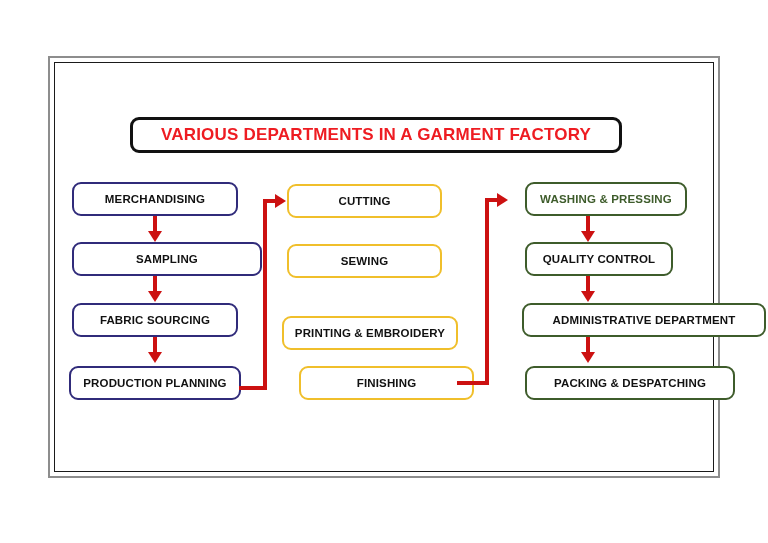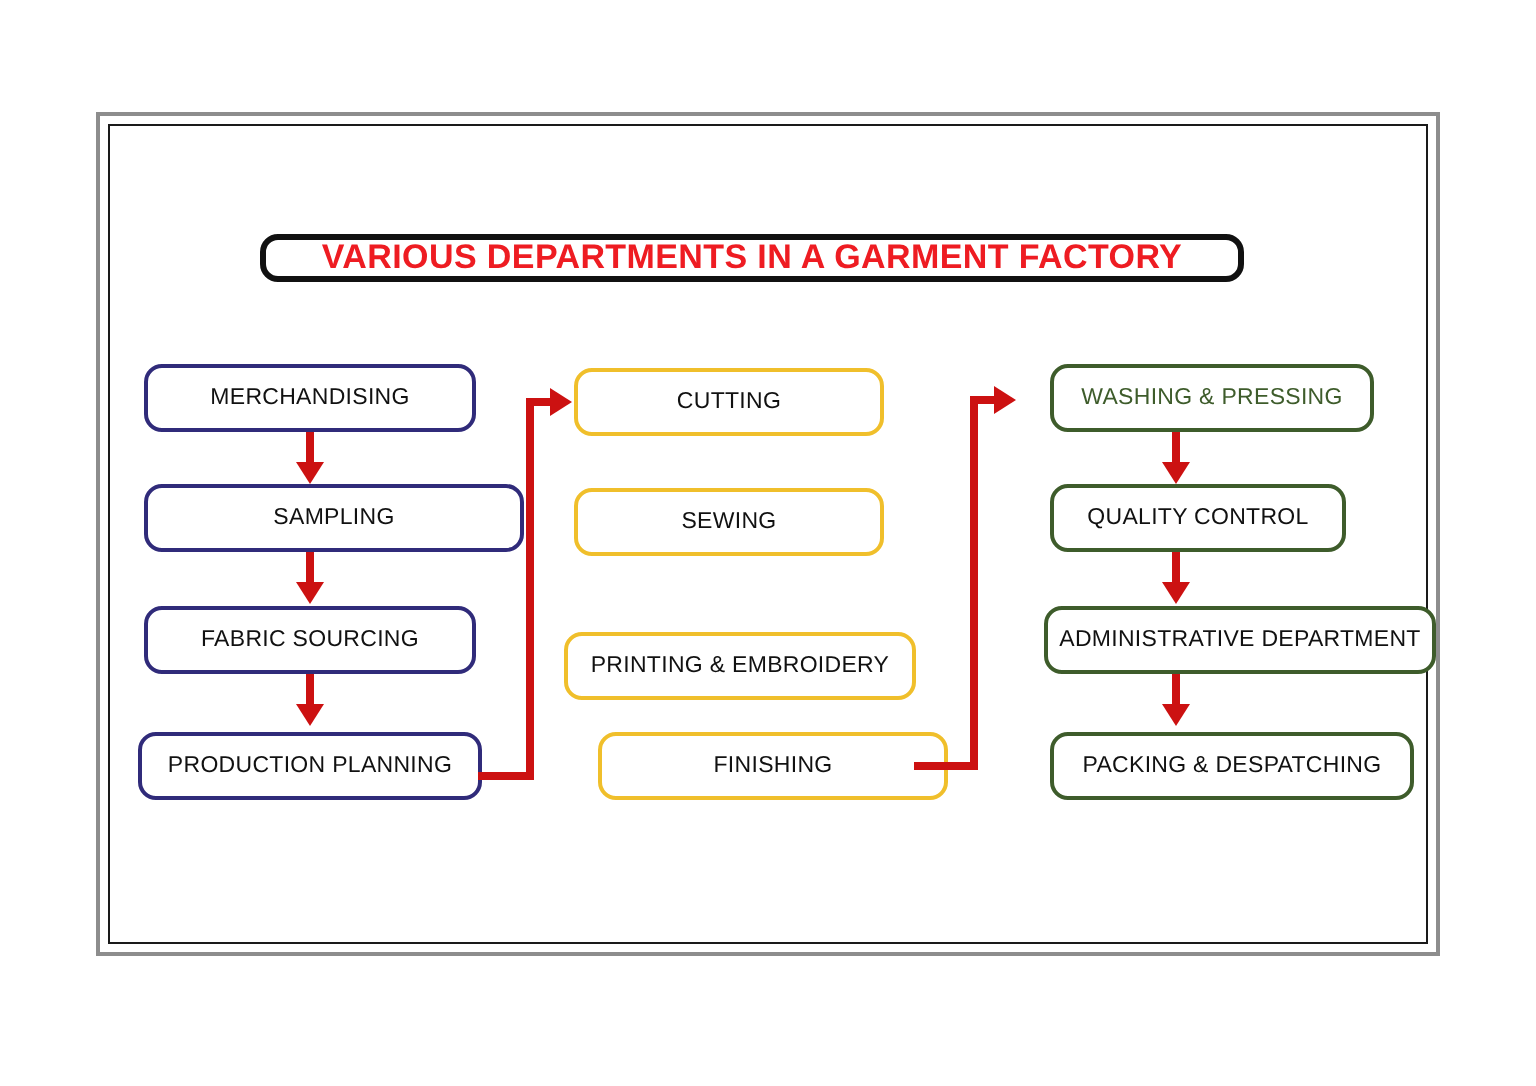--- a/index.html
+++ b/index.html
@@ -36,21 +36,21 @@
     box-sizing: border-box;
     background: #ffffff;
   }
 
   
   #title-box {
     position: absolute;
     left: 130px;
     top: 117px;
     width: 492px;
-    height: 24px;
+    height: 36px;
     border: 3px solid #111111;
     border-radius: 9px;
     background: #ffffff;
     box-sizing: border-box;
     display: flex;
     align-items: center;
     justify-content: center;
   }
   #title-text {
     color: #ee1c22;
@@ -63,21 +63,21 @@
   
   .node {
     position: absolute;
     box-sizing: border-box;
     background: #ffffff;
     border-radius: 9px;
     display: flex;
     align-items: center;
     justify-content: center;
     font-size: 11.5px;
-    font-weight: normal;
+    font-weight: bold;
     color: #111111;
     letter-spacing: 0.15px;
     white-space: nowrap;
     height: 34px;
   }
   .node.col-left   { border: 2.5px solid #302b7a; }
   .node.col-mid    { border: 2.5px solid #f0bf2b; }
   .node.col-right  { border: 2.5px solid #3e5c2b; margin-left: 20px; }
   .node.green-text { color: #3e5c2b; }
 
@@ -155,18 +155,18 @@
 <div class="node col-right green-text" style="left:505px; top:182px; width:162px;">WASHING &amp; PRESSING</div>
 
 <div class="conn conn-v" style="left:586px; top:216px; height:17px;"></div>
 <div class="arrowhead-down" style="left:581px; top:231px;"></div>
 
 <div class="node col-right" style="left:505px; top:242px; width:148px;text-align:right;">QUALITY CONTROL</div>
 
 <div class="conn conn-v" style="left:586px; top:276px; height:17px;"></div>
 <div class="arrowhead-down" style="left:581px; top:291px;"></div>
 
-<div class="node col-right" style="left:502px; top:303px; width:196px;">ADMINISTRATIVE DEPARTMENT</div>
+<div class="node col-right" style="left:502px; top:303px; width:244px;">ADMINISTRATIVE DEPARTMENT</div>
 
 <div class="conn conn-v" style="left:586px; top:337px; height:17px;"></div>
 <div class="arrowhead-down" style="left:581px; top:352px;"></div>
 
-<div class="node col-right" style="left:505px; top:366px; width:182px;">PACKING &amp; DESPATCHING</div>
+<div class="node col-right" style="left:505px; top:366px; width:210px;">PACKING &amp; DESPATCHING</div>
 
 </body></html>

